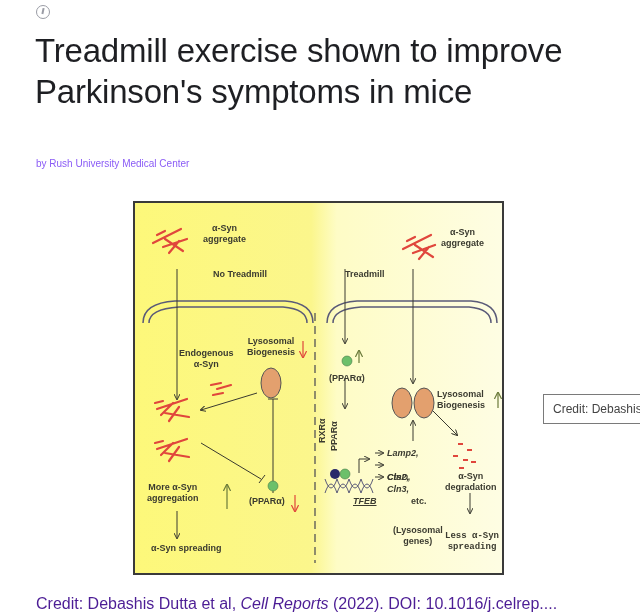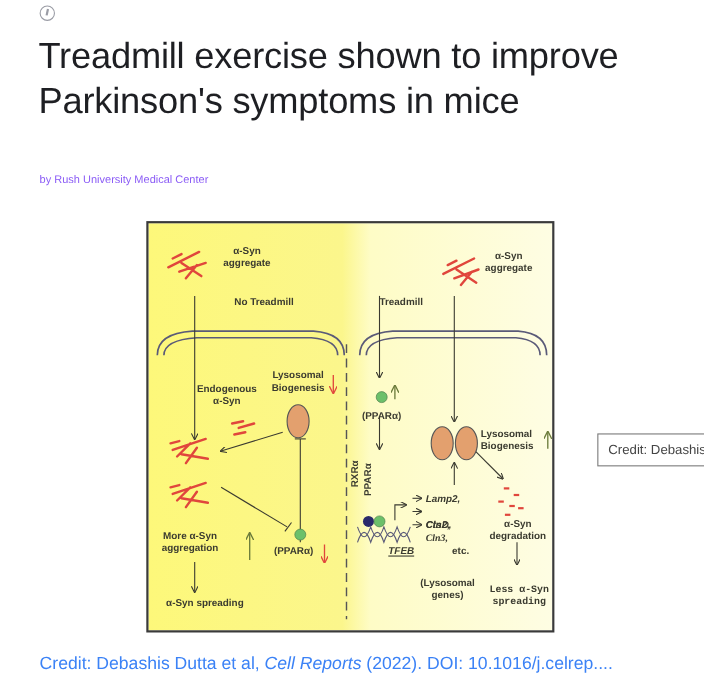--- a/index.html
+++ b/index.html
@@ -8,21 +8,21 @@
   .clock { width:14px; height:14px; border:1.5px solid #9a9ca5; border-radius:50%; position:relative; margin-right:12px; box-sizing:border-box; }
   .clock::after { content:""; position:absolute; left:5px; top:2px; width:1.5px; height:6px; background:#9a9ca5; transform:rotate(12deg); }
   .title { position:absolute; left:35px; top:30px; width:580px; margin:0; font-size:33px; line-height:41px; font-weight:normal; color:#1e1f23; letter-spacing:-0.2px; }
   .byline { position:absolute; left:36px; top:158px; font-size:10px; color:#8b5cf6; }
   .figure { position:absolute; left:133px; top:201px; width:371px; height:374px; box-sizing:border-box; border:2px solid #3a3a3a; overflow:hidden;
     background:linear-gradient(90deg,#fdf87a 0%,#fbf68c 48%,#fefcc6 55%,#fefde3 100%); }
   .fig-svg { position:absolute; left:0; top:0; }
   .lbl { position:absolute; font-size:9px; font-weight:bold; color:#3b3b30; text-align:center; line-height:11px; white-space:nowrap; }
   .lbl.it { font-style:italic; }
   .tooltip { position:absolute; left:543px; top:394px; height:30px; width:120px; border:1px solid #7a7a7a; background:#ffffff; box-sizing:border-box; font-size:12px; color:#444; line-height:28px; padding-left:9px; white-space:nowrap; }
-  .caption { position:absolute; left:36px; top:595px; font-size:16px; color:#3b82f6; white-space:nowrap; }
+  .caption { position:absolute; left:36px; top:595px; font-size:16px; color:#4c1d95; white-space:nowrap; }
   .caption i { font-style:italic; }
 </style>
 </head>
 <body>
 
 <div class="dateline">
   <span class="clock"></span>
 </div>
 
 <h1 class="title">Treadmill exercise shown to improve Parkinson's symptoms in mice</h1>
@@ -120,23 +120,23 @@
 
   <div class="lbl" style="left:306px;top:24px;">α-Syn<br>aggregate</div>
   <div class="lbl" style="left:190px;top:66px;margin-left:20px;">Treadmill</div>
   <div class="lbl" style="left:194px;top:170px;">(PPARα)</div>
   <div class="lbl" style="left:182px;top:240px;transform:rotate(-90deg);transform-origin:left top;">RXRα</div>
   <div class="lbl" style="left:194px;top:248px;transform:rotate(-90deg);transform-origin:left top;">PPARα</div>
   <div class="lbl" style="left:302px;top:186px;text-align:left;">Lysosomal<br>Biogenesis</div>
   <div class="lbl it" style="left:252px;top:245px;text-align:left;">Lamp2,</div>
   <div class="lbl it" style="left:252px;top:257px;text-align:right;margin-top:12px;">CtsD,</div>
   <div class="lbl it" style="left:252px;top:269px;text-align:left;">Cln2,</div>
-  <div class="lbl it" style="left:252px;top:281px;text-align:left;font-family:Liberation Serif, serif;">Cln3,</div>
+  <div class="lbl it" style="left:252px;top:281px;text-align:left;">Cln3,</div>
   <div class="lbl" style="left:252px;top:293px;text-align:left;margin-left:24px;">etc.</div>
   <div class="lbl it" style="left:218px;top:293px;text-decoration:underline;">TFEB</div>
-  <div class="lbl" style="left:247px;top:322px;">(Lysosomal<br>genes)</div>
+  <div class="lbl" style="left:258px;top:322px;">(Lysosomal<br>genes)</div>
   <div class="lbl" style="left:310px;top:268px;">α-Syn<br>degradation</div>
   <div class="lbl" style="left:310px;top:328px;font-family:Liberation Mono, monospace;">Less α-Syn<br>spreading</div>
 </div>
 
 <div class="tooltip">Credit: Debashis</div>
 
 <div class="caption"><span>Credit: Debashis Dutta et al, </span><i>Cell Reports</i><span> (2022). DOI: 10.1016/j.celrep....</span></div>
 
 </body></html>

